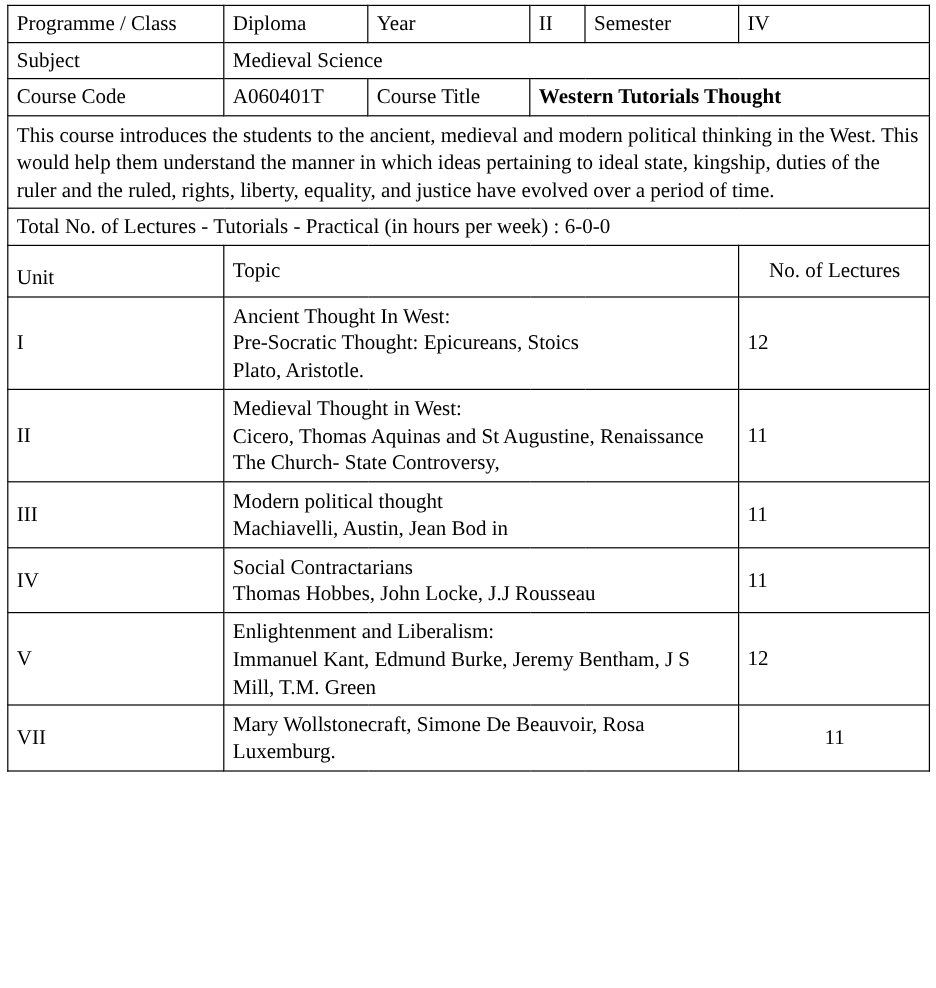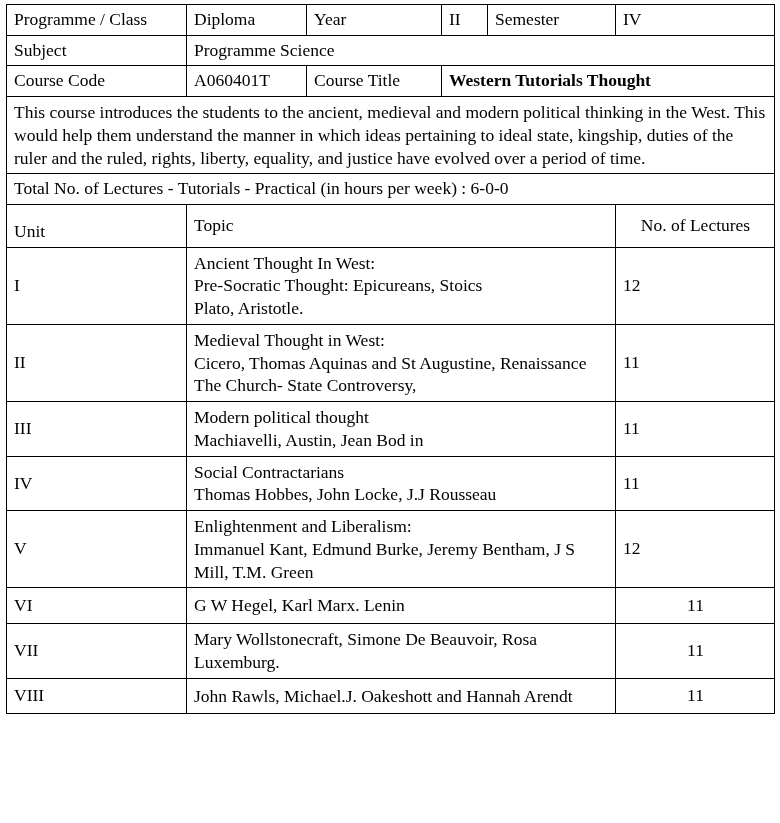--- a/index.html
+++ b/index.html
@@ -122,21 +122,21 @@
         <td>Programme / Class</td>
         <td>Diploma</td>
         <td>Year</td>
         <td>II</td>
         <td>Semester</td>
         <td>IV</td>
       </tr>
 
       <tr>
         <td>Subject</td>
-        <td colspan="5">Programme Science</td>
+        <td colspan="5">Medieval Science</td>
       </tr>
 
       <tr>
         <td>Course Code</td>
         <td class="cell-top">A060401T</td>
         <td>Course Title</td>
         <td colspan="3" class="bold-title">Western Tutorials Thought</td>
       </tr>
 
       <tr>
@@ -185,33 +185,23 @@
       </tr>
 
       <tr>
         <td class="unit-cell">V</td>
         <td colspan="4" class="topic-cell">Enlightenment and Liberalism:
 Immanuel Kant, Edmund Burke, Jeremy Bentham, J S
 Mill, T.M. Green</td>
         <td class="lect-cell">12</td>
       </tr>
 
-      <tr>
-        <td class="unit-cell">VI</td>
-        <td colspan="4" class="topic-cell short">G W Hegel, Karl Marx. Lenin</td>
-        <td class="lect-cell-mid">11</td>
-      </tr>
 
       <tr>
         <td class="unit-cell">VII</td>
         <td colspan="4" class="topic-cell">Mary Wollstonecraft, Simone De Beauvoir, Rosa
 Luxemburg.</td>
         <td class="lect-cell-mid">11</td>
       </tr>
 
-      <tr>
-        <td class="unit-cell">VIII</td>
-        <td colspan="4" class="topic-cell short">John Rawls, Michael.J. Oakeshott and Hannah Arendt</td>
-        <td class="lect-cell-mid">11</td>
-      </tr>
     </tbody>
   </table>
 </div>
 
 </body></html>

